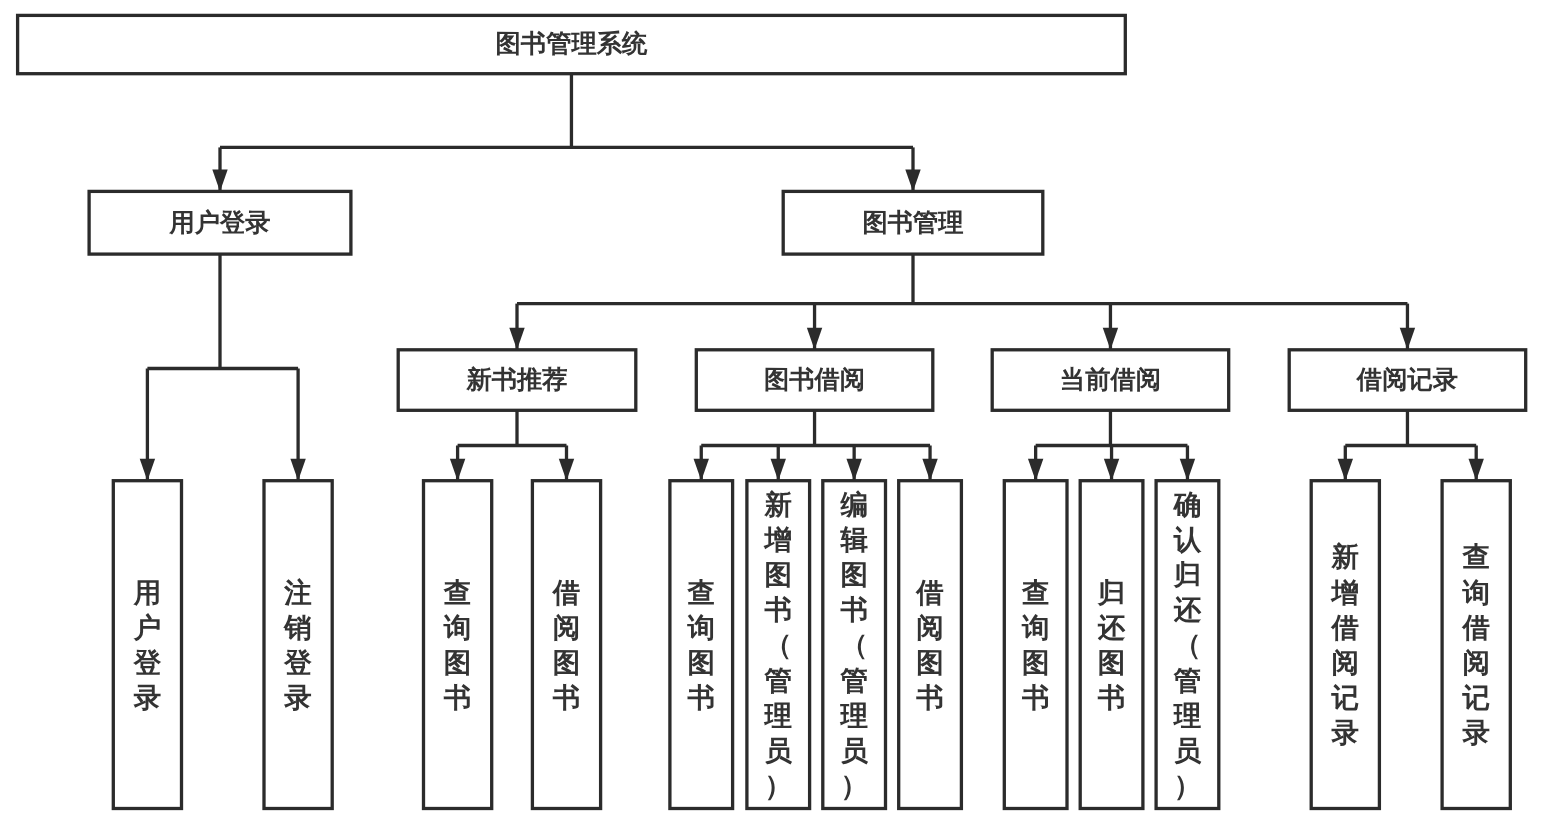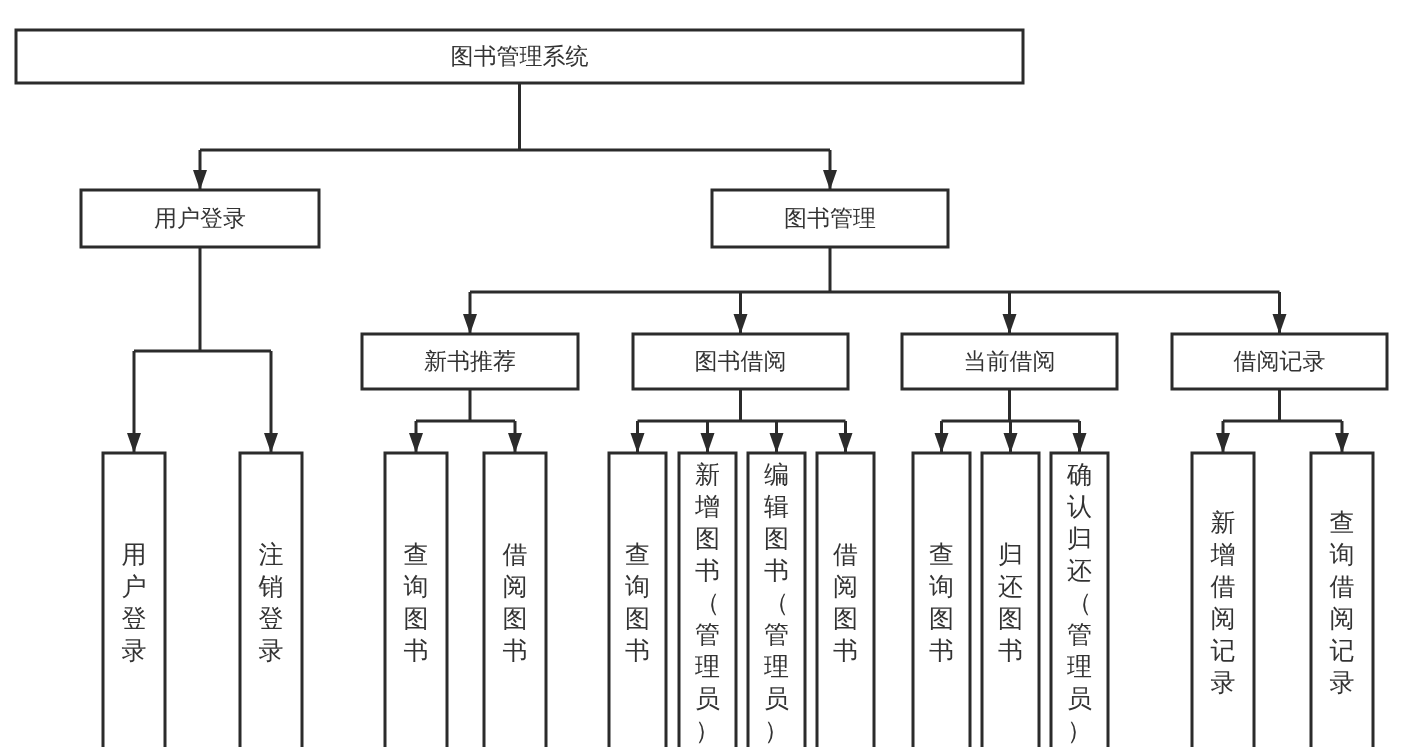--- a/index.html
+++ b/index.html
@@ -10,23 +10,24 @@
   body {
     width: 1405px;
     height: 747px;
     font-family: "Liberation Sans", "DejaVu Sans", sans-serif;
     overflow: hidden;
     position: relative;
   }
   #diagram-root {
     position: absolute;
     left: 0;
-    top: 16px;
+    top: 0;
     width: 1405px;
     height: 645px;
+    font-weight: bold;
   }
   svg.flow {
     display: block;
     width: 1405px;
     height: 747px;
   }
   .node-rect {
     fill: #ffffff;
     stroke: #2b2b2b;
     stroke-width: 3;

